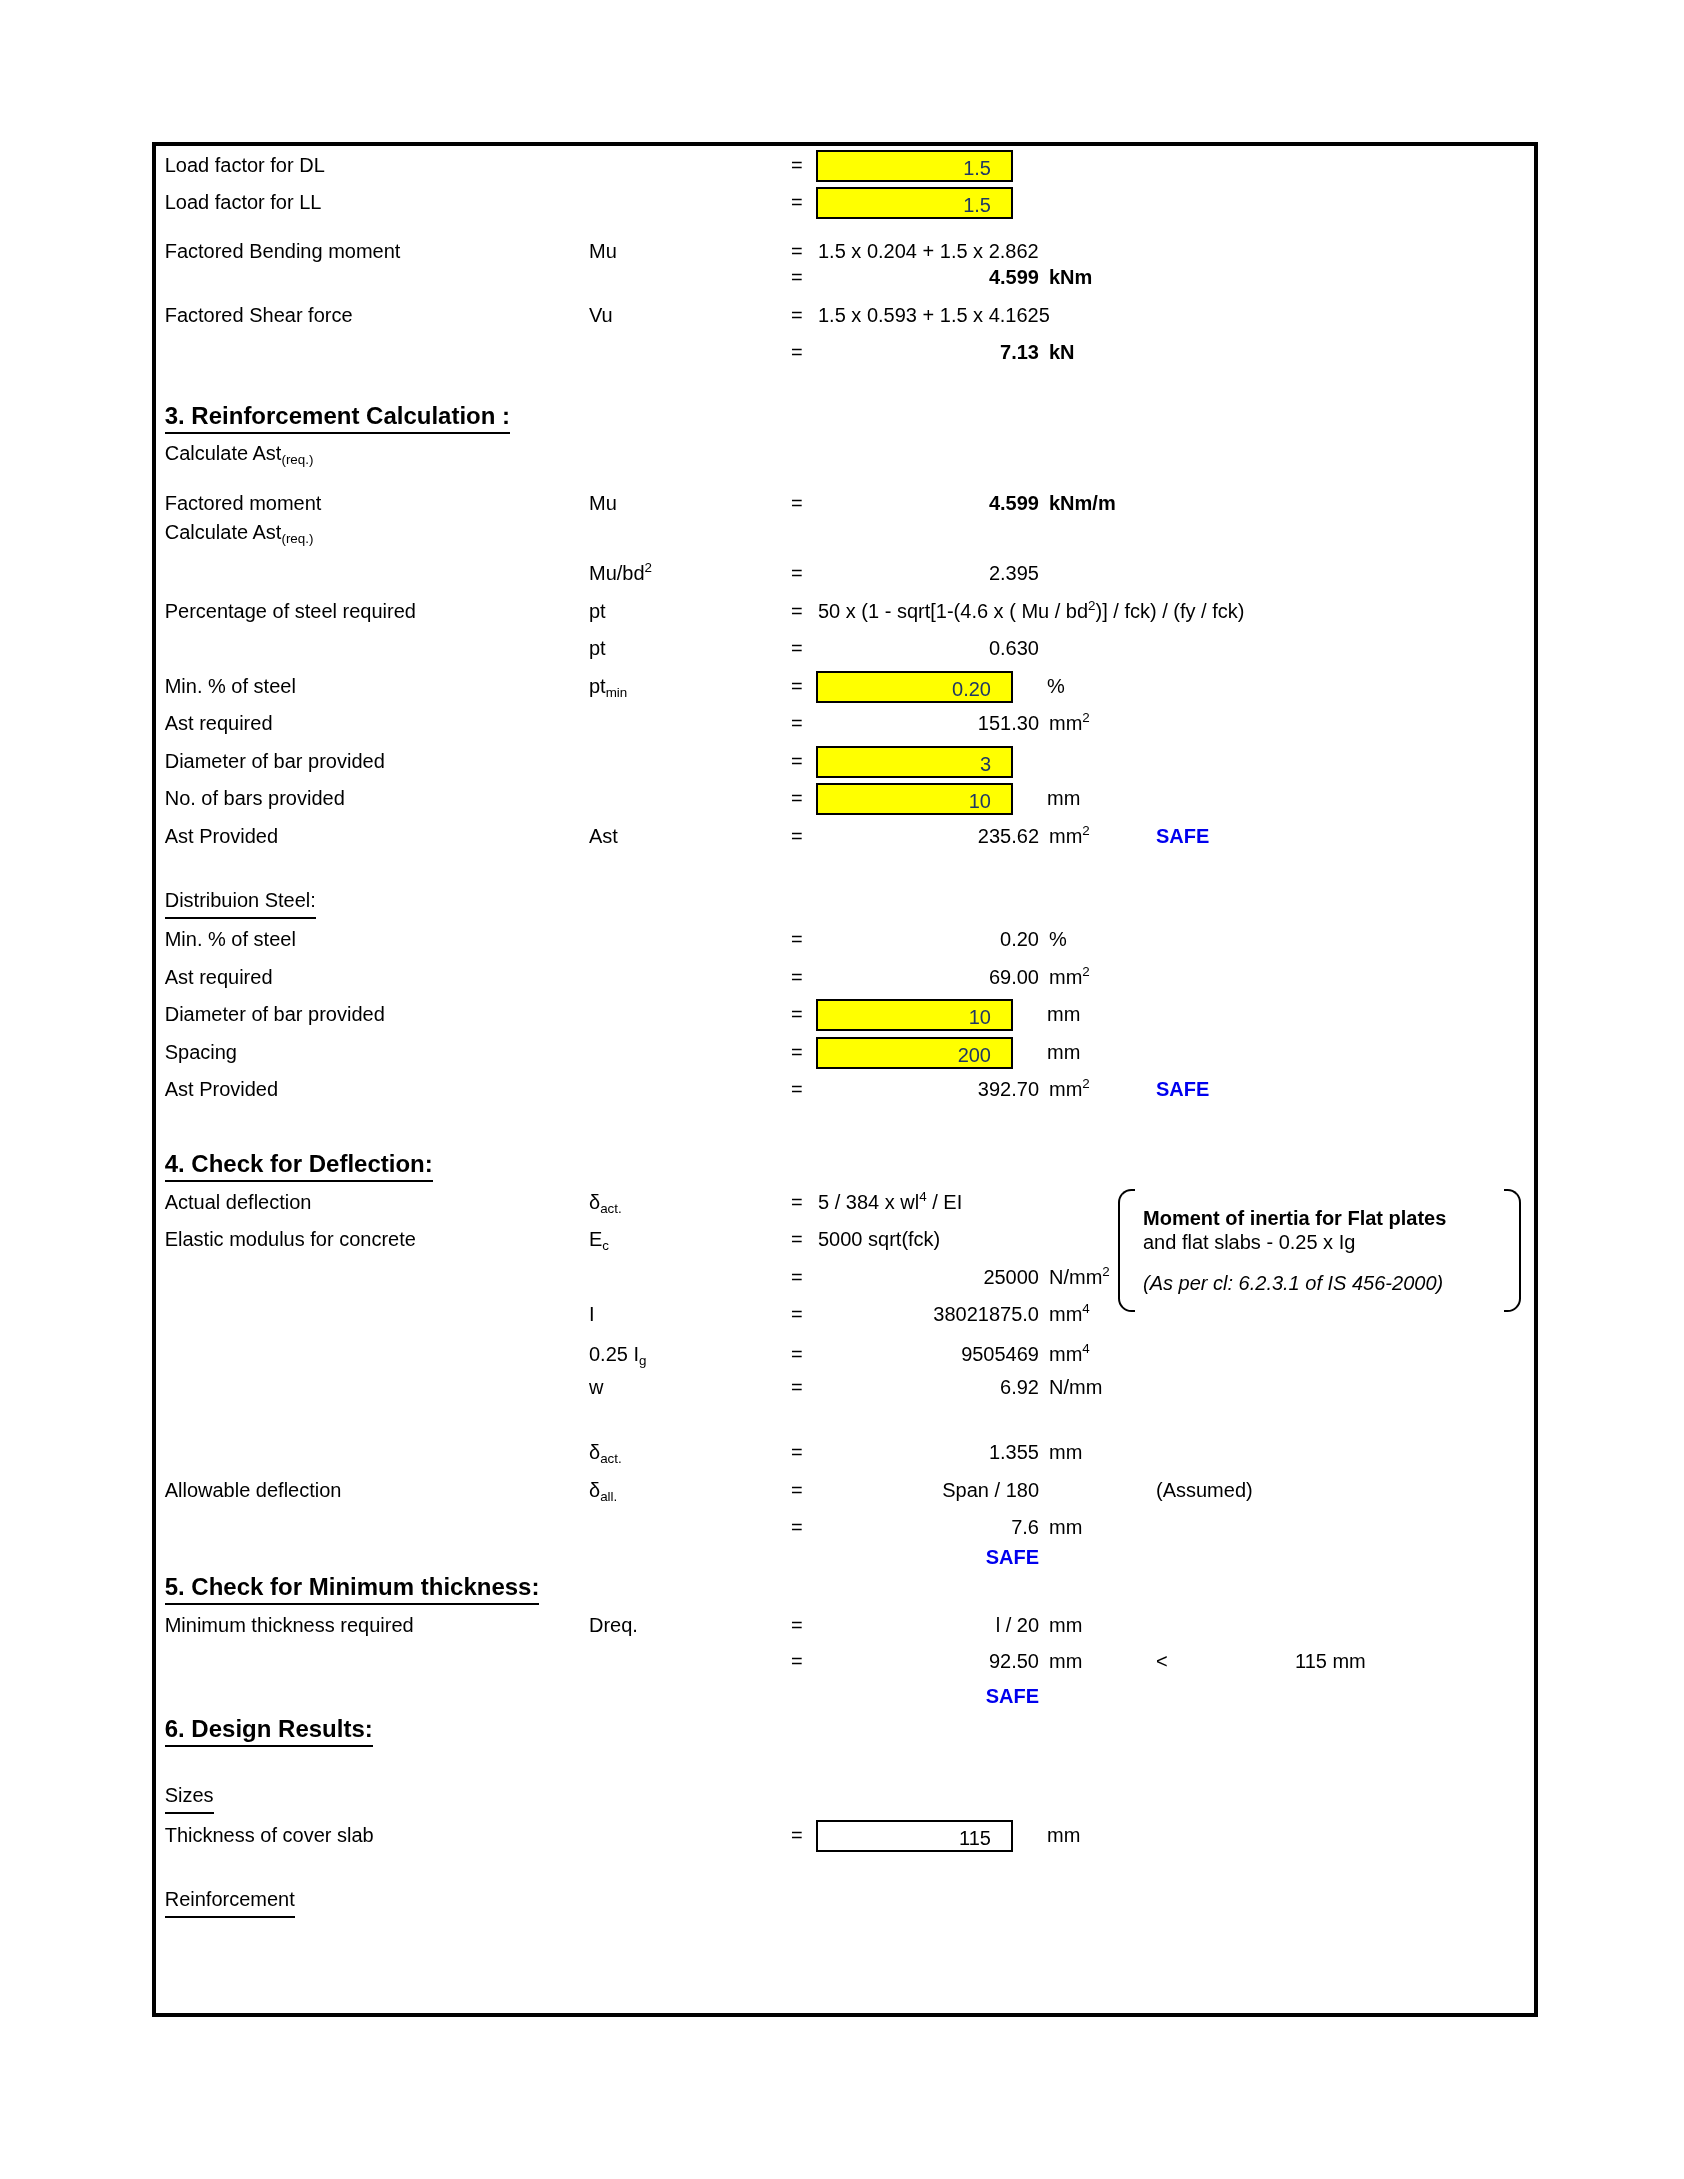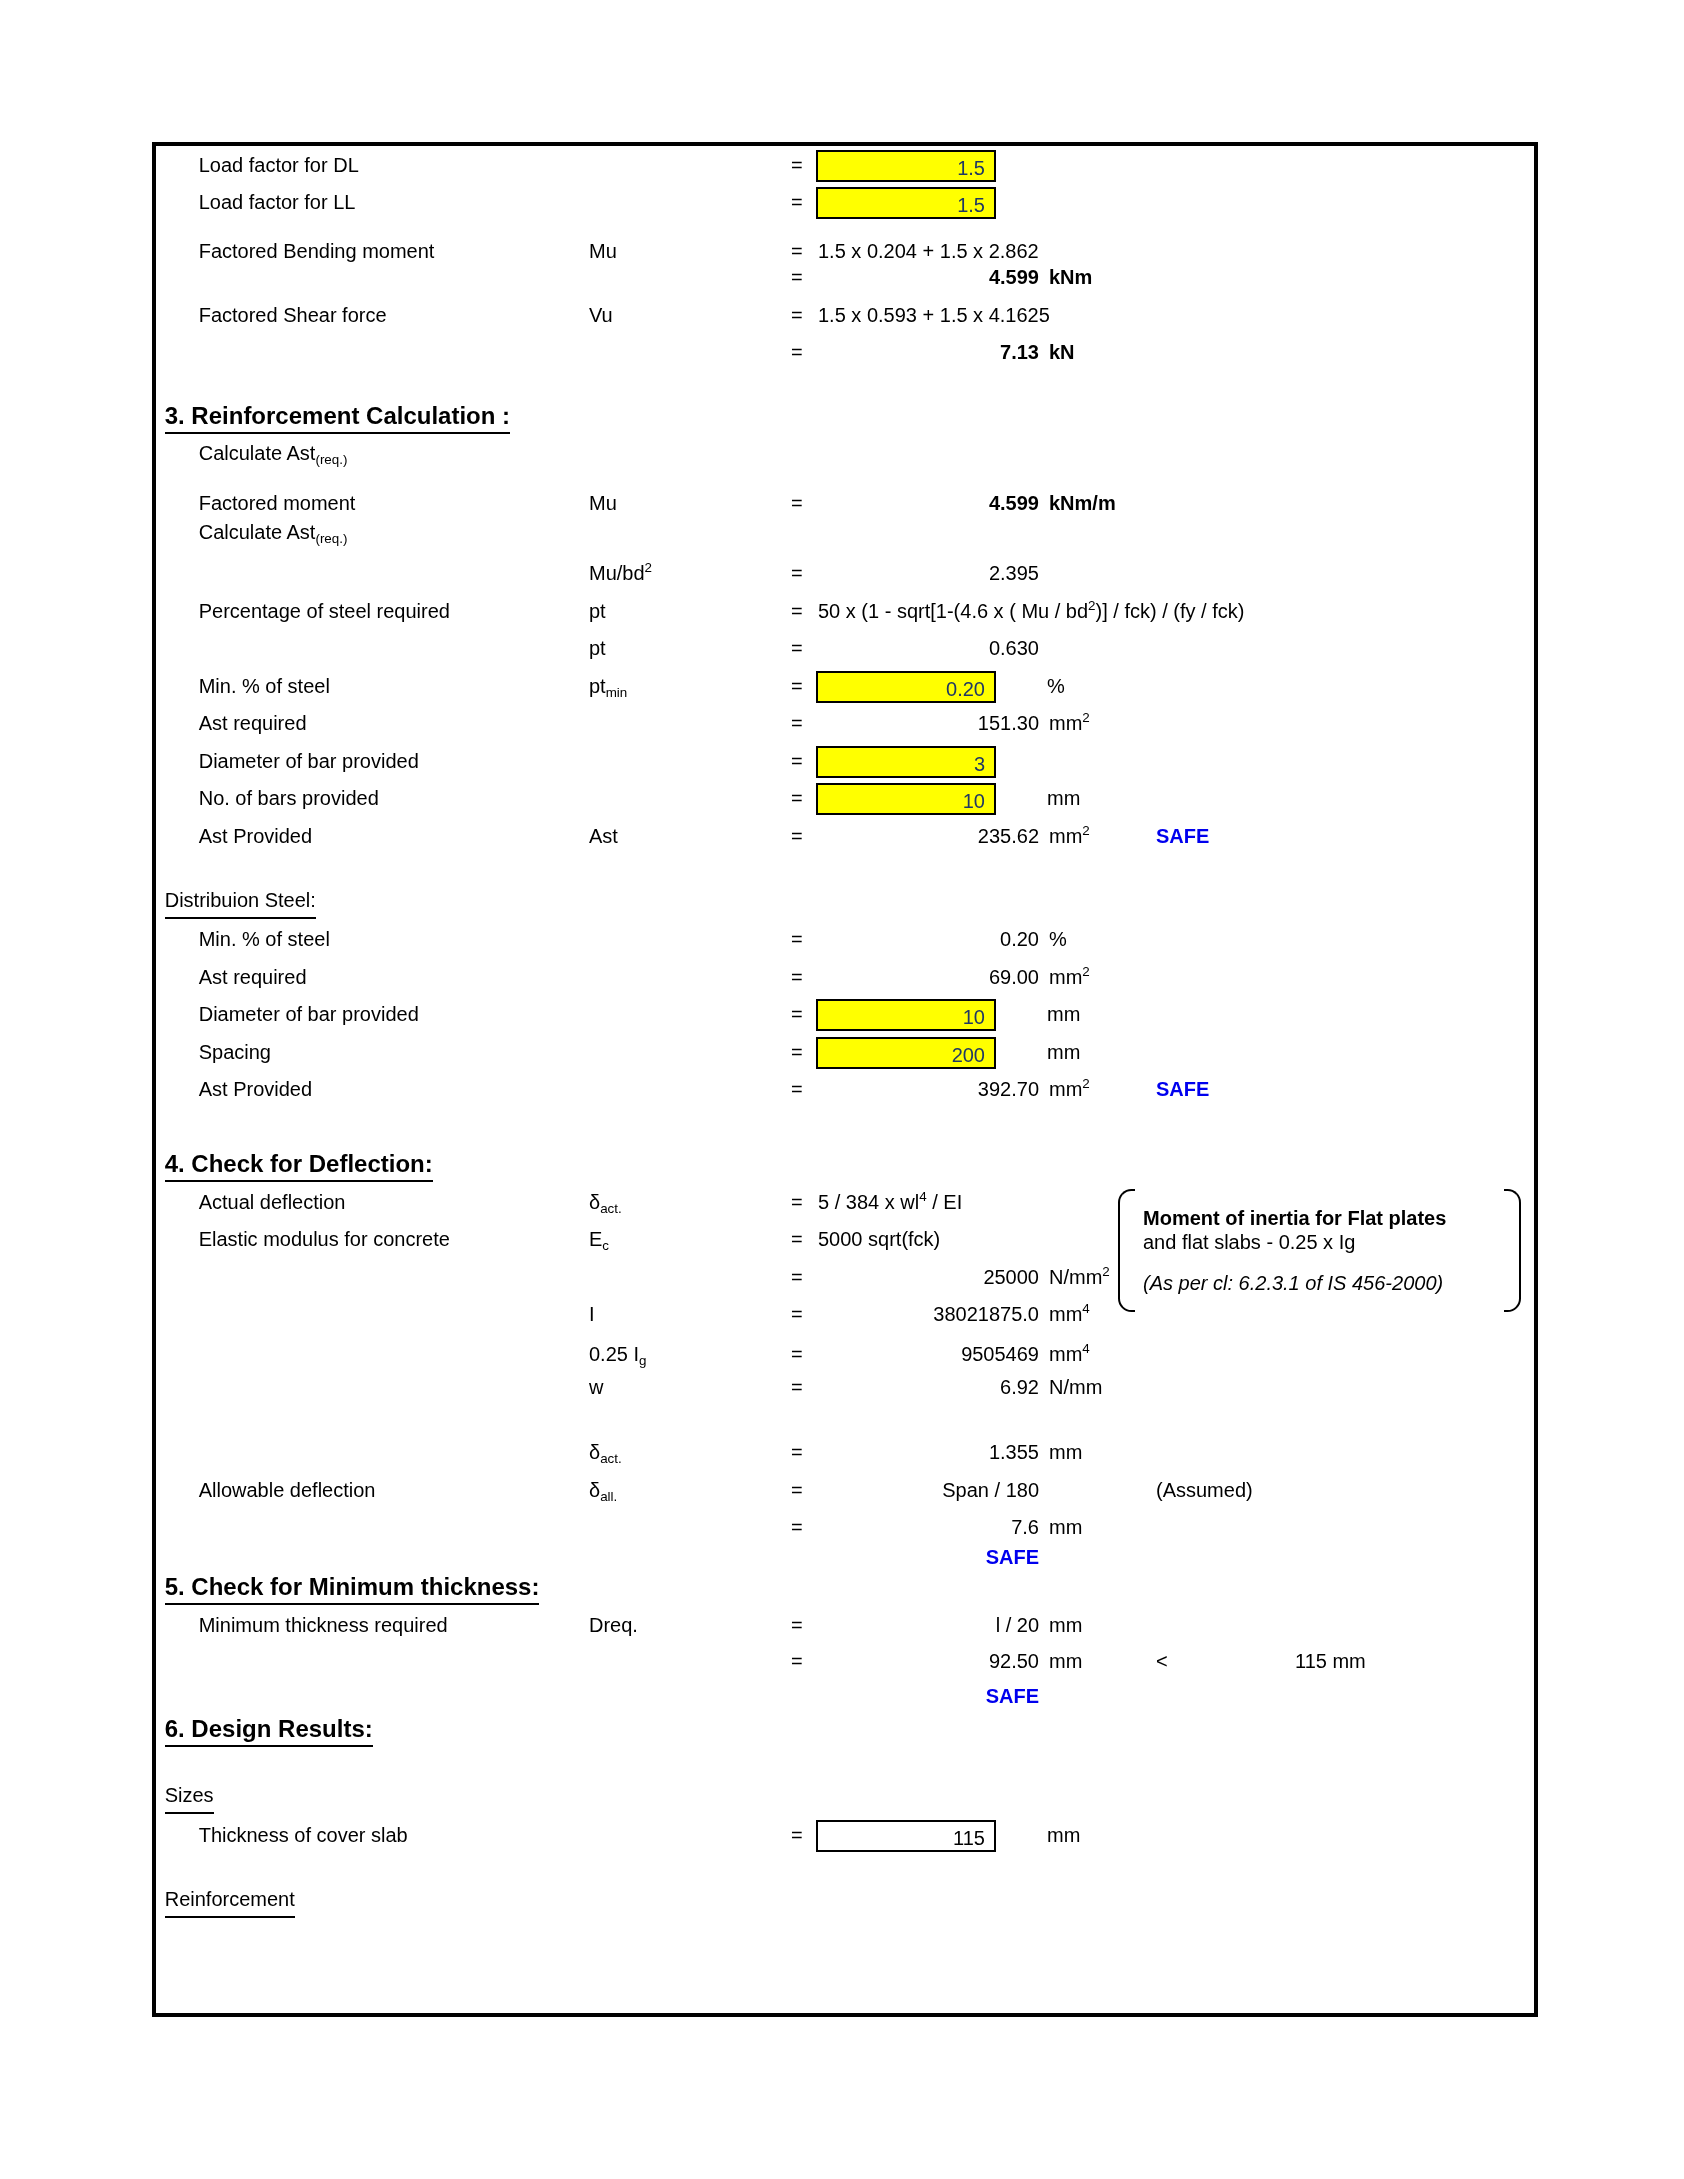--- a/index.html
+++ b/index.html
@@ -44,21 +44,20 @@
     line-height: 37px;
     white-space: nowrap;
   }
 
   
   .c-label {
     position: absolute;
     left: 7.7px;
     top: 0;
     font-size: 20px;
-    margin-left: 34px;
   }
   .c-symbol {
     position: absolute;
     left: 432px;
     top: 0;
     width: 173px;
     text-align: left;
     font-size: 20px;
   }
   .c-eq {
@@ -127,28 +126,28 @@
     padding-bottom: 1px;
     line-height: 31px;
     height: 31px;
   }
 
   
   .input-cell {
     position: absolute;
     left: 659px;
     top: 2.9px;
-    width: 180px;
+    width: 197px;
     height: 32px;
     line-height: 32px;
     background: #ffff00;
     border: 2.9px solid #000000;
     box-sizing: border-box;
     text-align: right;
-    padding-right: 9px;
+    padding-right: 20px;
     font-size: 20px;
     color: #1f3864;
   }
   .input-cell.white {
     background: #ffffff;
     color: #000000;
   }
   .input-unit {
     position: absolute;
     left: 890px;

